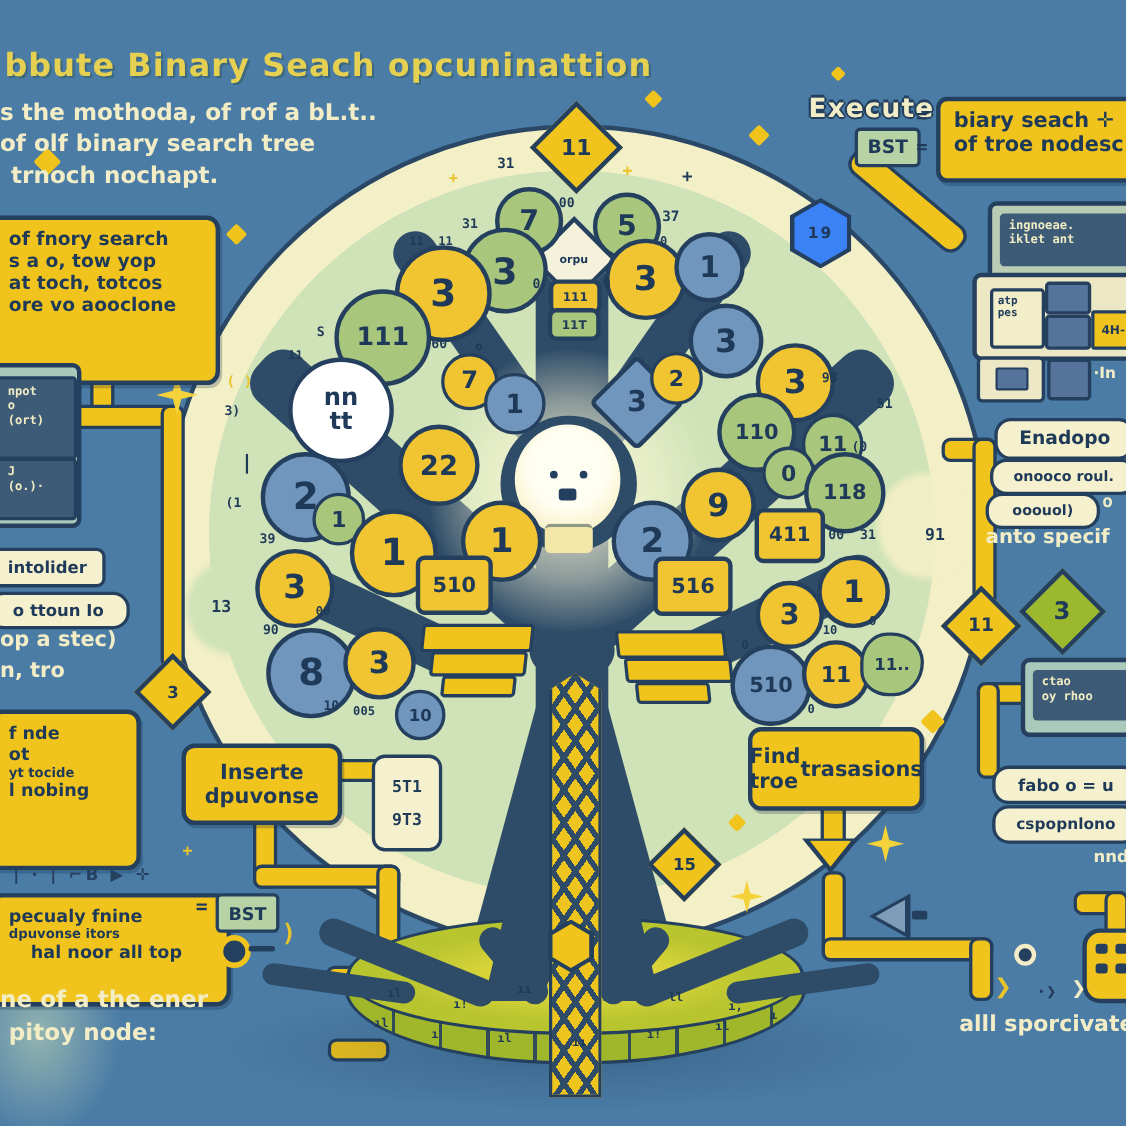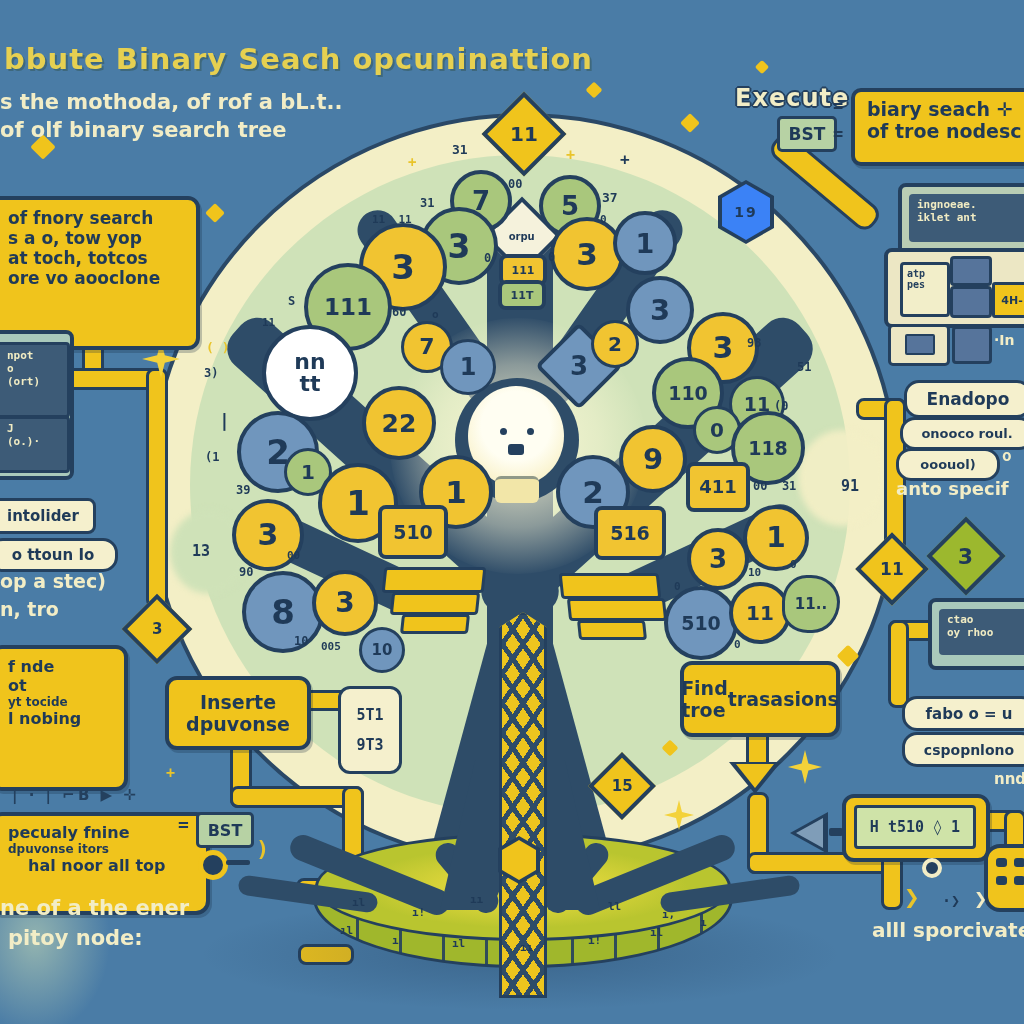--- a/index.html
+++ b/index.html
@@ -137,20 +137,21 @@
   <div class="ddot" style="left:208px;top:206px;width:14px;height:14px;"></div>
   <div class="ddot" style="left:683px;top:116px;width:14px;height:14px;"></div>
   <div class="ddot" style="left:840px;top:648px;width:16px;height:16px;"></div>
   <div class="ddot" style="left:664px;top:742px;width:12px;height:12px;"></div>
   <div class="ddot" style="left:588px;top:84px;width:12px;height:12px;"></div>
   <div class="ddot" style="left:757px;top:62px;width:10px;height:10px;"></div>
 
   <div class="abs cartoon yellowtxt" style="left:4px;top:42px;font-size:29px;letter-spacing:1px;text-shadow:2px 2px 0 rgba(40,70,50,.35);">bbute Binary Seach opcuninattion</div>
   <div class="abs cartoon cream" style="left:0px;top:90px;font-size:21px;">s the mothoda, of rof a bL.t..</div>
   <div class="abs cartoon cream" style="left:0px;top:118px;font-size:21px;">of olf binary search tree</div>
+  <div class="abs cartoon cream" style="left:10px;top:147px;font-size:21px;">trnoch nochapt.</div>
 
   <div class="box" style="left:-12px;top:196px;width:182px;height:132px;padding:8px 6px 6px 16px;">
     <div class="cartoon" style="font-size:17px;">of fnory search</div>
     <div class="cartoon" style="font-size:17px;">s a o, tow yop</div>
     <div class="cartoon" style="font-size:17px;">at toch, totcos</div>
     <div class="cartoon" style="font-size:17px;">ore vo aooclone</div>
   </div>
 
   <div class="screenbox" style="left:-14px;top:330px;width:80px;height:142px;background:#a9c9bb;">
     <div class="screen" style="left:6px;top:8px;width:60px;height:66px;padding:4px 0 0 8px;font-size:11px;border:3px solid #24405e;">
@@ -265,26 +266,20 @@
     </div>
   </div>
   <div class="pill" style="left:902px;top:696px;width:128px;height:29px;">
     <span class="cartoon" style="font-size:15px;">fabo o = u</span>
   </div>
   <div class="pill" style="left:902px;top:732px;width:128px;height:29px;">
     <span class="cartoon" style="font-size:14px;">cspopnlono</span>
   </div>
   <div class="abs cartoon cream" style="left:994px;top:770px;font-size:15px;">nnd</div>
 
-  <div class="box" style="left:842px;top:794px;width:140px;height:60px;border-radius:12px;padding:0;">
-    <div class="abs" style="left:8px;top:7px;width:116px;height:38px;background:#cfe3a8;border:3px solid #24405e;border-radius:4px;
-                display:flex;align-items:center;justify-content:center;">
-      <span class="cartoon" style="font-size:15px;font-family:'DejaVu Sans Mono',monospace;">H t510 ◊ 1</span>
-    </div>
-  </div>
   <div class="abs" style="left:790px;top:812px;width:38px;height:42px;background:#24405e;clip-path:polygon(0 50%,100% 0,100% 100%);"></div>
   <div class="abs" style="left:796px;top:818px;width:27px;height:30px;background:#7f9db8;clip-path:polygon(0 50%,100% 0,100% 100%);"></div>
   <div class="abs" style="left:829px;top:828px;width:14px;height:8px;background:#24405e;border-radius:2px;"></div>
   <div class="abs" style="left:984px;top:844px;width:52px;height:60px;background:#f0c41c;border:4px solid #24405e;border-radius:16px;">
     <div class="abs" style="left:8px;top:10px;width:11px;height:9px;background:#24405e;border-radius:3px;"></div>
     <div class="abs" style="left:26px;top:10px;width:11px;height:9px;background:#24405e;border-radius:3px;"></div>
     <div class="abs" style="left:8px;top:28px;width:11px;height:9px;background:#24405e;border-radius:3px;"></div>
     <div class="abs" style="left:26px;top:28px;width:11px;height:9px;background:#24405e;border-radius:3px;"></div>
   </div>
   <div class="abs" style="left:922px;top:858px;width:12px;height:12px;border-radius:50%;background:#24405e;border:4px solid #f2edc6;"></div>

